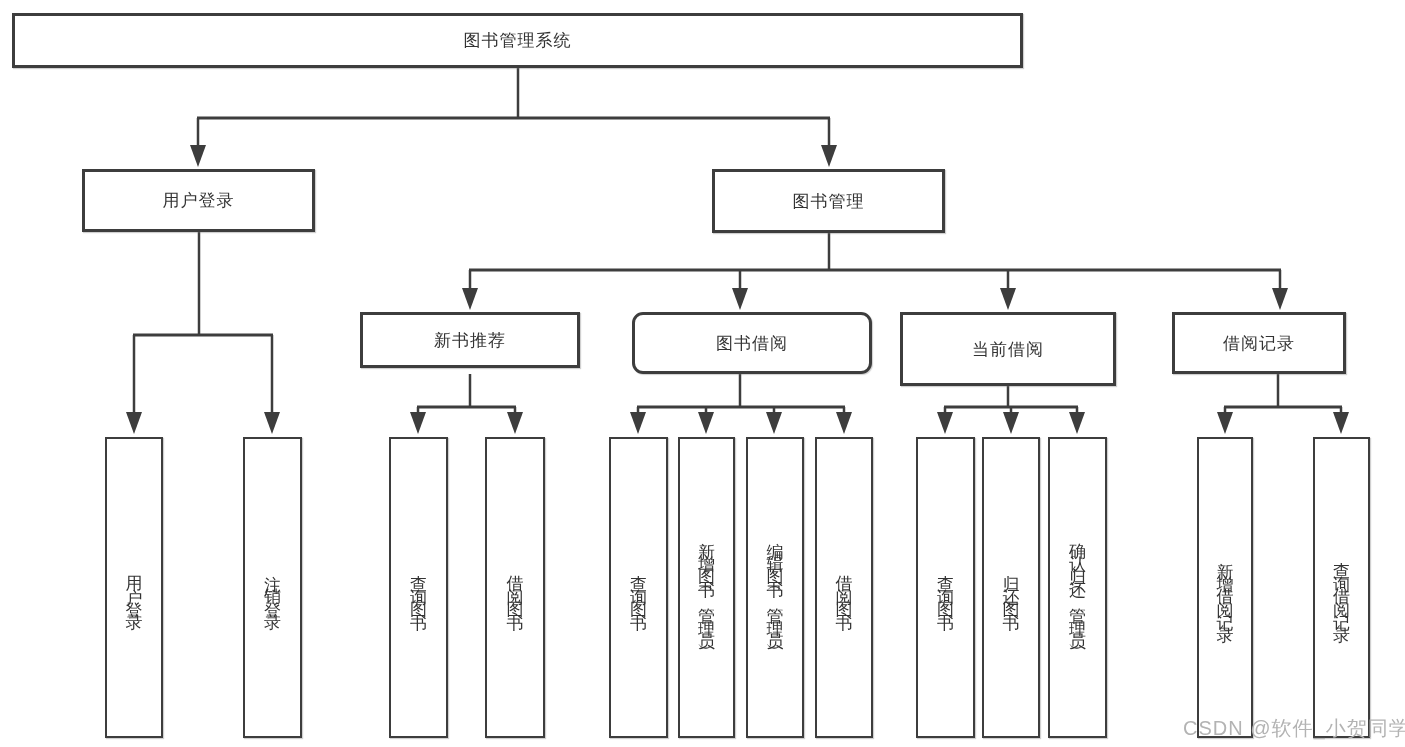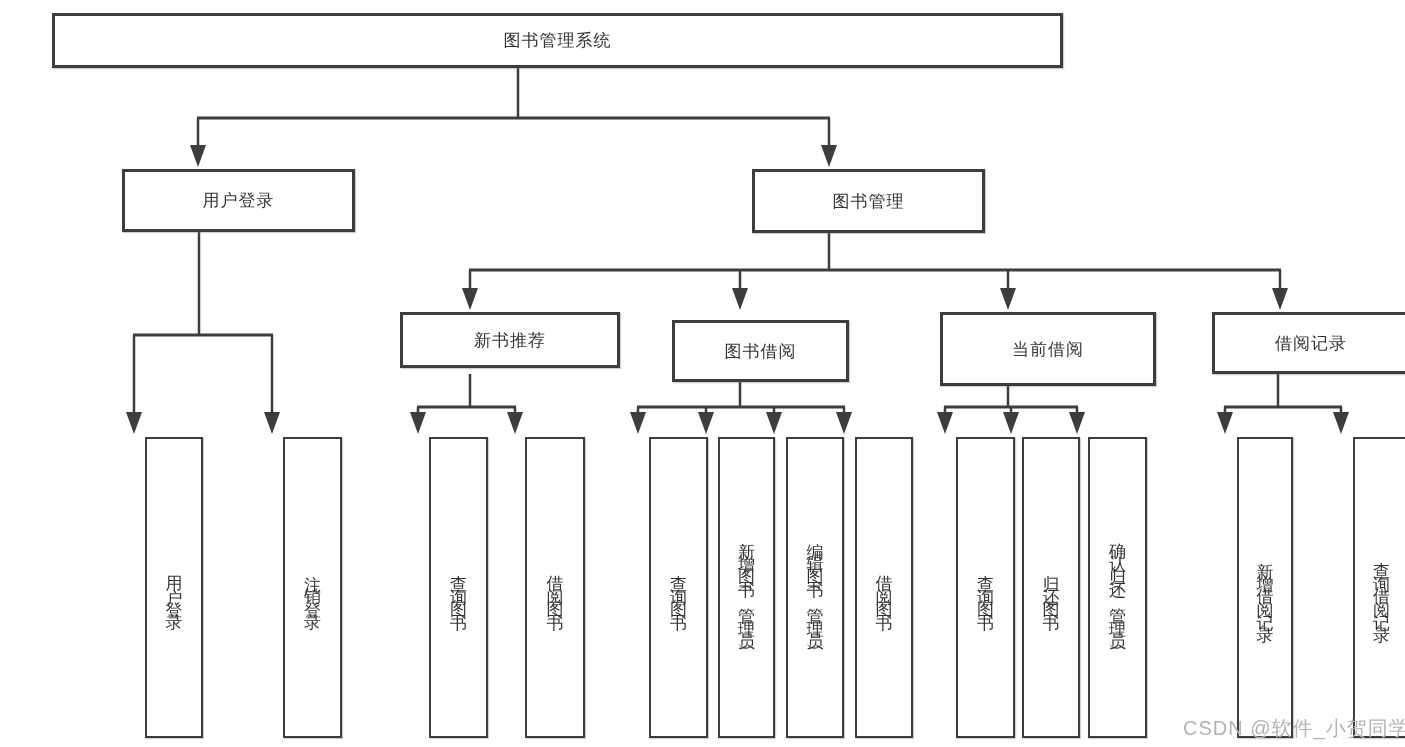--- a/index.html
+++ b/index.html
@@ -26,21 +26,20 @@
     background: #ffffff;
     border: 3px solid #3d3d3d;
     display: flex;
     align-items: center;
     justify-content: center;
     color: #333333;
     font-size: 17px;
     letter-spacing: 1px;
     box-sizing: border-box;
     box-shadow: 1px 1px 1px rgba(120,120,120,0.35);
-    margin-left: 40px;
   }
   .vbox {
     border-width: 2px;
   }
   .vtext {
     writing-mode: vertical-rl;
     text-orientation: mixed;
     letter-spacing: 13px;
     font-size: 17px;
     color: #333333;
@@ -128,23 +127,23 @@
       <polygon points="1333,412 1349,412 1341,434"></polygon>
     </g>
   </svg>
 
   <div class="hbox" style="left:12px; top:13px; width:1011px; height:55px;">图书管理系统</div>
 
   <div class="hbox" style="left:82px; top:169px; width:233px; height:63px;">用户登录</div>
   <div class="hbox" style="left:712px; top:169px; width:233px; height:64px;">图书管理</div>
 
   <div class="hbox" style="left:360px; top:312px; width:220px; height:56px;">新书推荐</div>
-  <div class="hbox" style="left:632px; top:320px; width:177px; height:62px;">图书借阅</div>
+  <div class="hbox" style="left:632px; top:312px; width:240px; height:62px;border-radius:11px;">图书借阅</div>
   <div class="hbox" style="left:900px; top:312px; width:216px; height:74px;">当前借阅</div>
-  <div class="hbox" style="left:1172px; top:312px; width:198px; height:62px;">借阅记录</div>
+  <div class="hbox" style="left:1172px; top:312px; width:174px; height:62px;">借阅记录</div>
 
   <div class="vbox" style="left:105px; top:437px; width:58px; height:301px;">
     <span class="vtext">用户登录</span>
   </div>
   <div class="vbox" style="left:243px; top:437px; width:59px; height:301px;">
     <span class="vtext">注销登录</span>
   </div>
 
   <div class="vbox" style="left:389px; top:437px; width:59px; height:301px;">
     <span class="vtext">查询图书</span>

